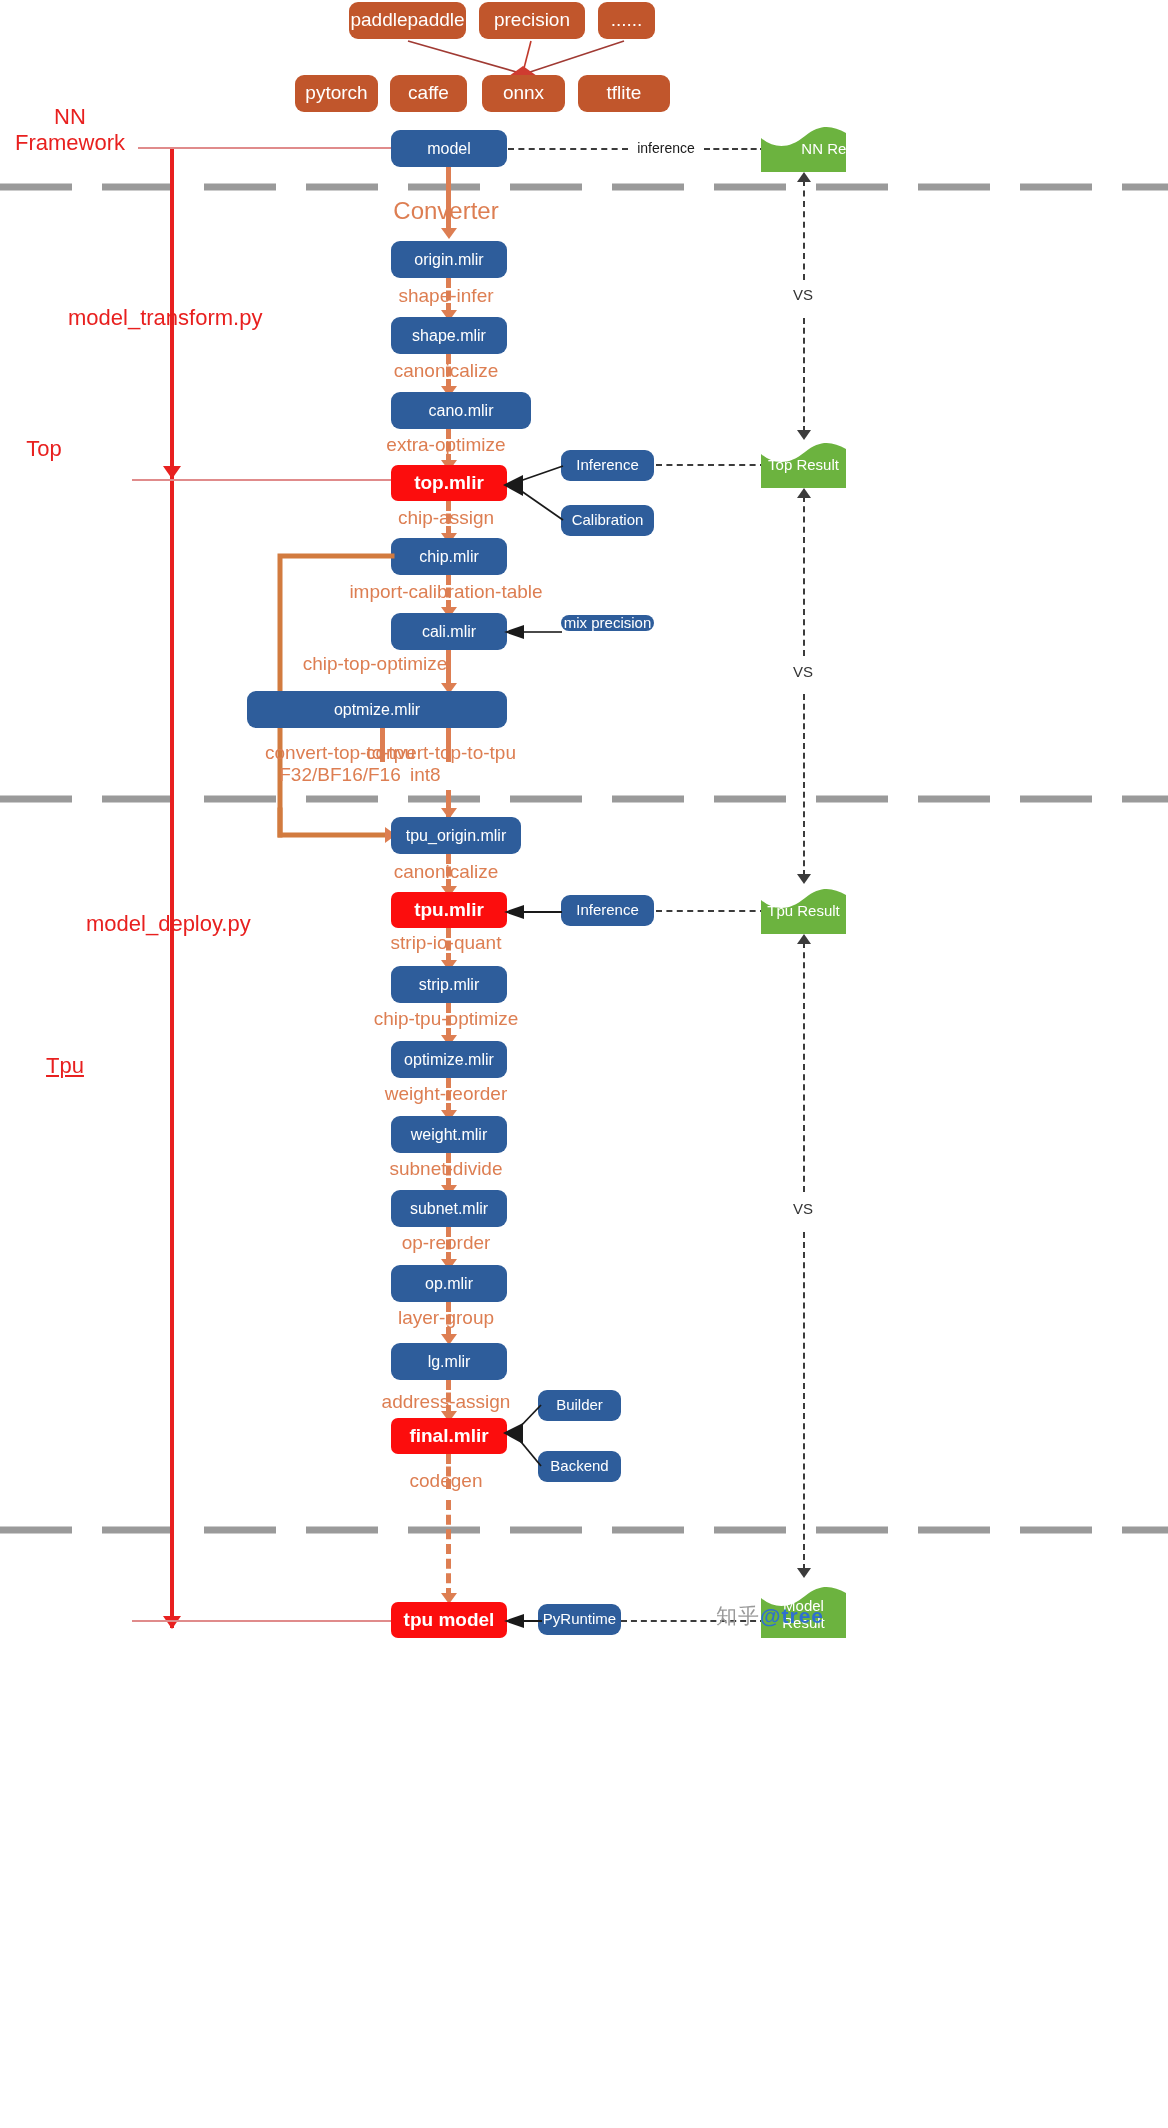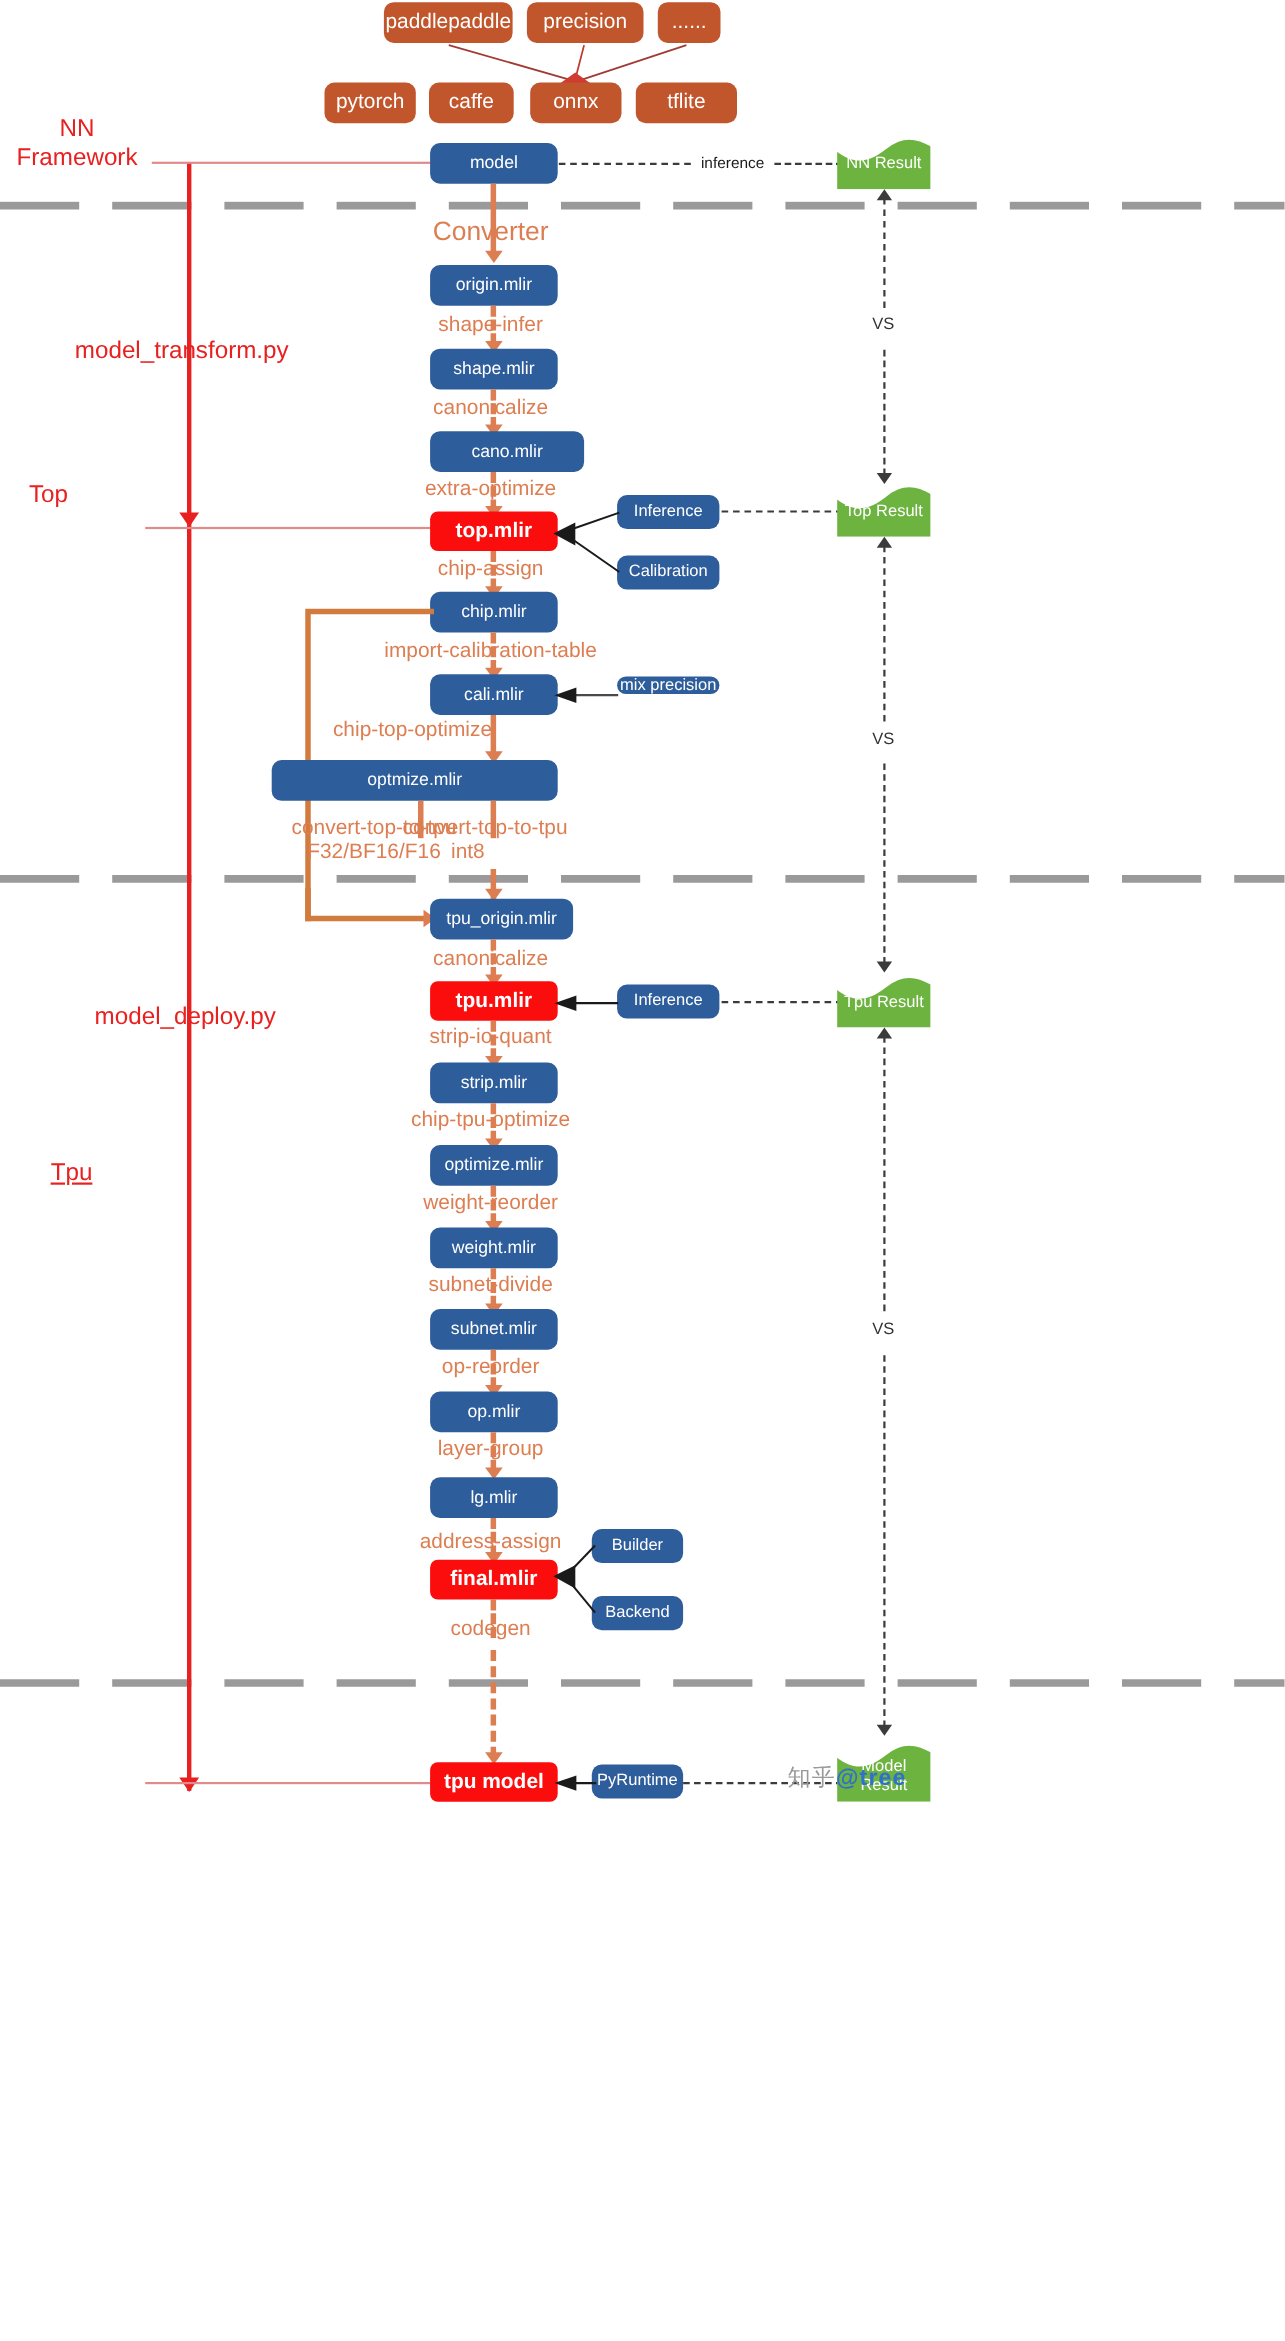--- a/index.html
+++ b/index.html
@@ -254,21 +254,21 @@
 
 <div class="dashline" style="left:508px;top:148px;width:120px;"></div>
 <div class="lbl black" style="left:626px;top:140px;width:80px;">inference</div>
 <div class="dashline" style="left:704px;top:148px;width:62px;"></div>
 <div class="tri right blk" style="left:762px;top:141px;"></div>
 
 <div class="flag" style="left:761px;top:124px;width:85px;height:48px;">
   <svg width="85" height="48" viewBox="0 0 85 48">
     <path d="M0 14 C14 25 28 25 44 12 C60 -1 72 2 85 9 L85 48 L0 48 Z" fill="#6cb33f"></path>
   </svg>
-  <div class="flabel" style="top:17px;">NN Result</div>
+  <div class="flabel" style="top:17px;margin-left:32px;">NN Result</div>
 </div>
 
 <div class="dashline" style="left:656px;top:464px;width:110px;"></div>
 <div class="tri right blk" style="left:762px;top:457px;"></div>
 <div class="flag" style="left:761px;top:440px;width:85px;height:48px;">
   <svg width="85" height="48" viewBox="0 0 85 48">
     <path d="M0 14 C14 25 28 25 44 12 C60 -1 72 2 85 9 L85 48 L0 48 Z" fill="#6cb33f"></path>
   </svg>
   <div class="flabel" style="top:17px;">Top Result</div>
 </div>

